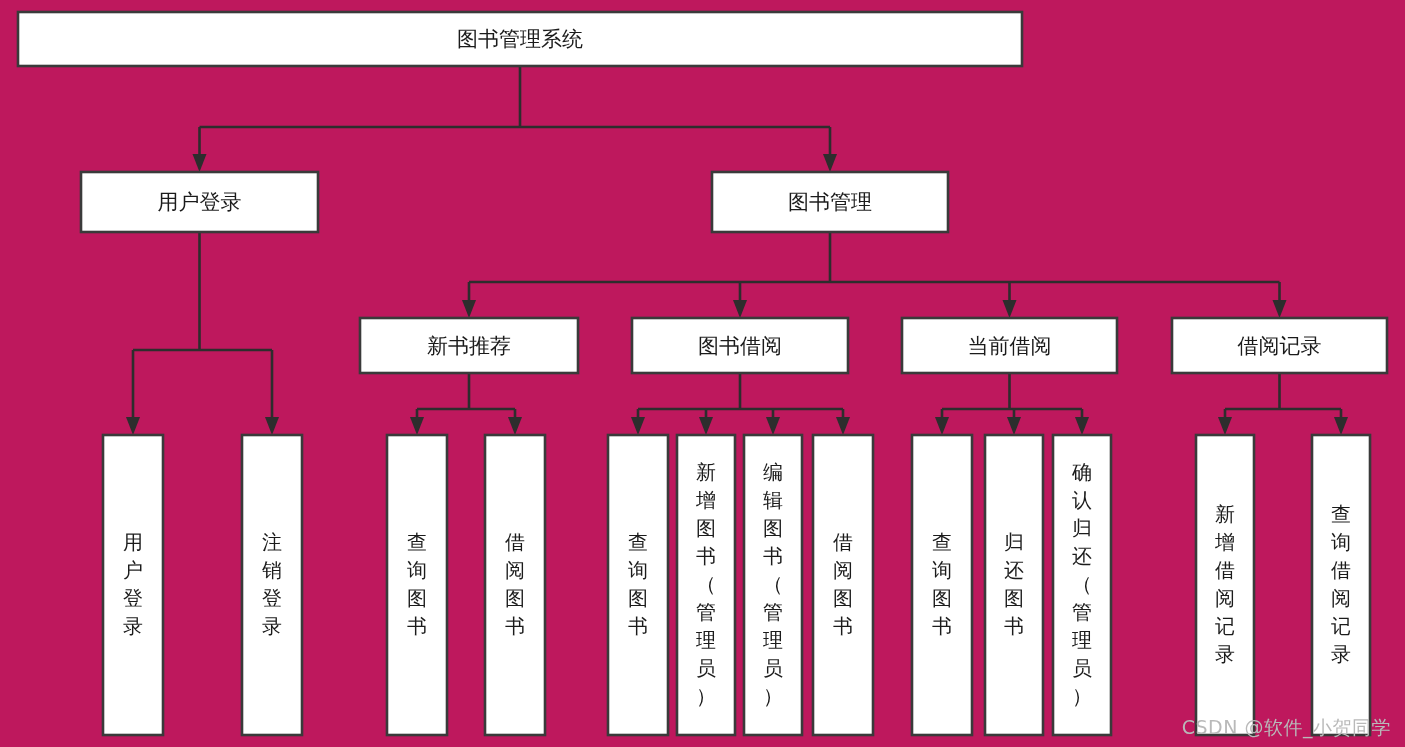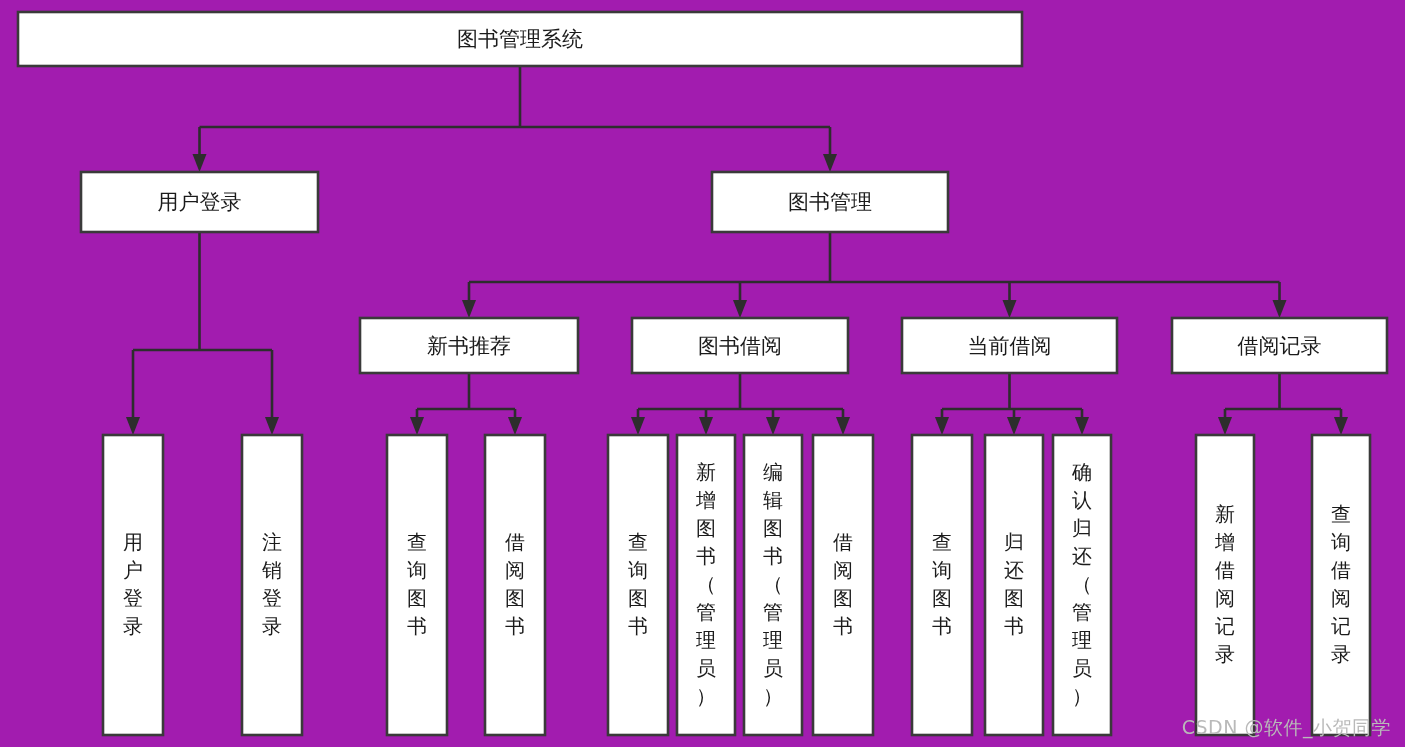--- a/index.html
+++ b/index.html
@@ -11,21 +11,21 @@
   body {
     width: 1405px;
     height: 747px;
     font-family: "DejaVu Sans", "Liberation Sans", sans-serif;
     overflow: hidden;
   }
   #diagram-root {
     position: relative;
     width: 1405px;
     height: 747px;
-    background: #a21caf;
+    background: #be185d;
     text-align: right;
   }
   svg#tree-svg {
     position: absolute;
     top: 0;
     left: 0;
     width: 1405px;
     height: 747px;
     display: block;
   }

